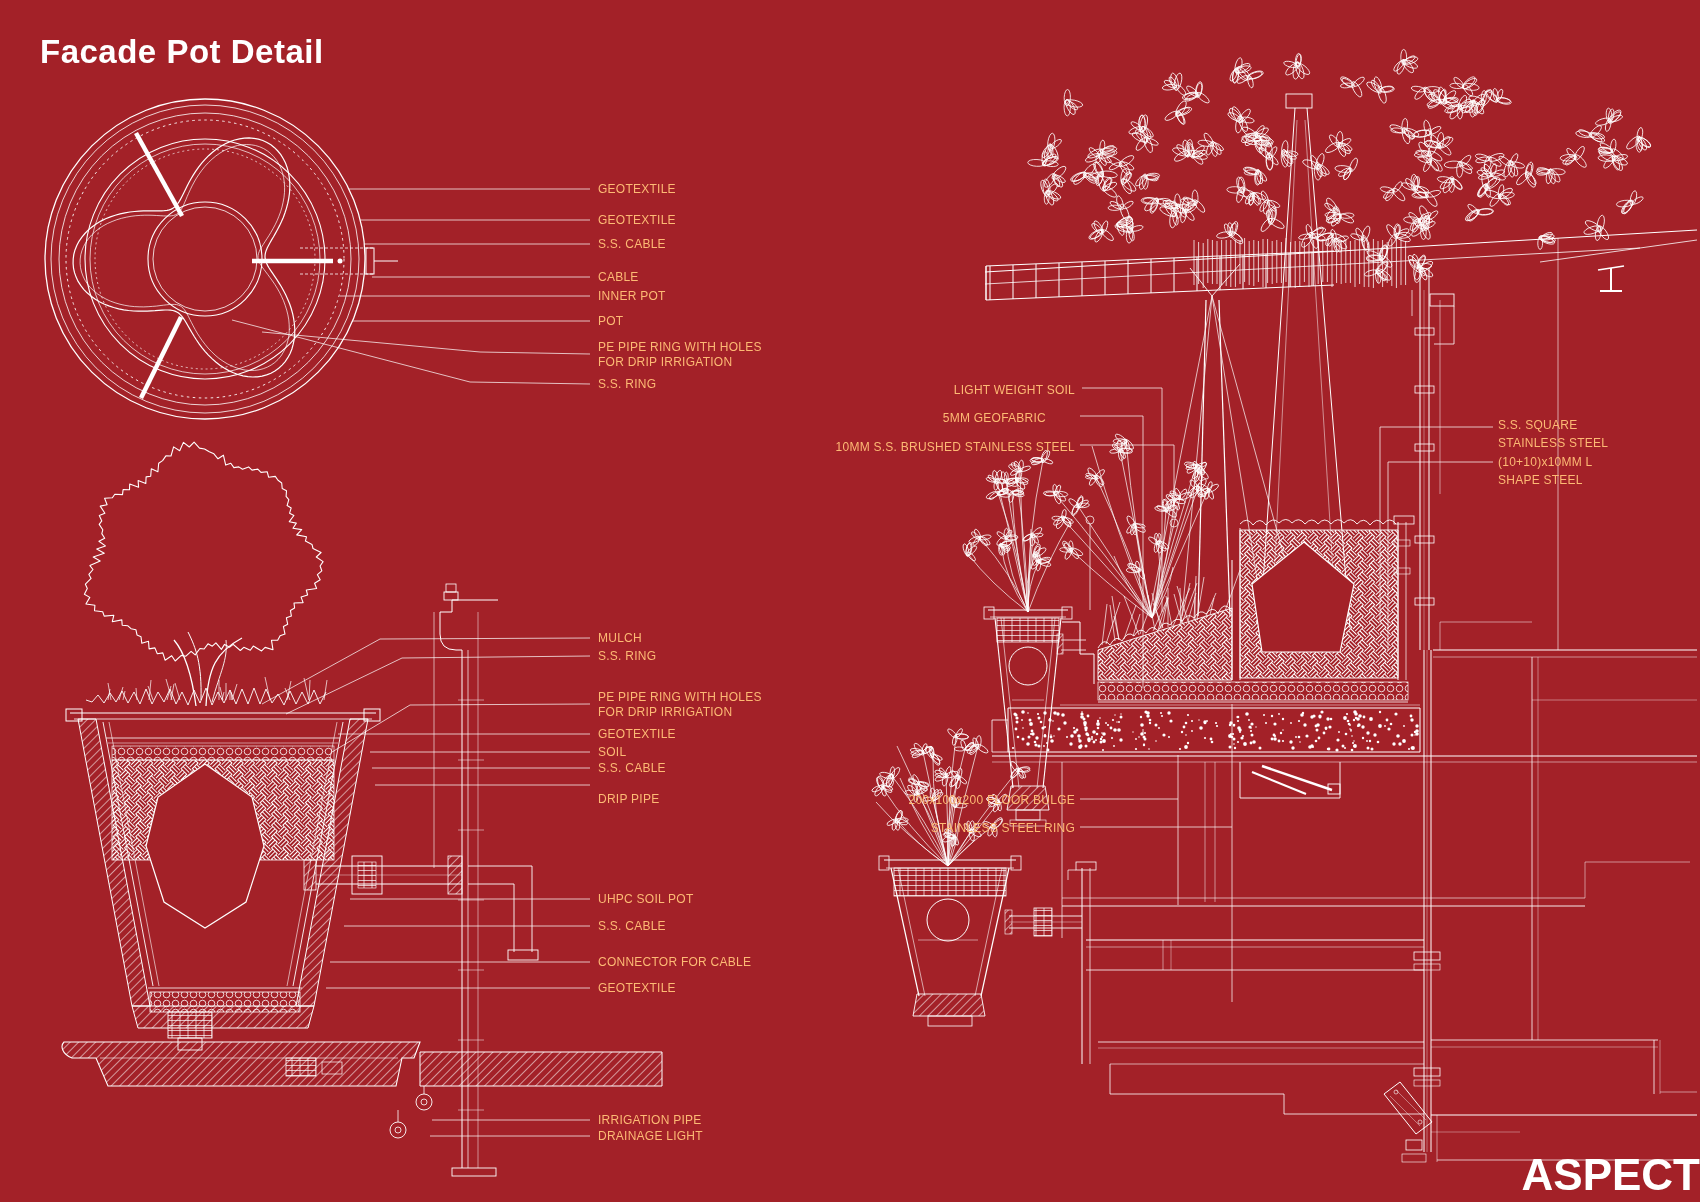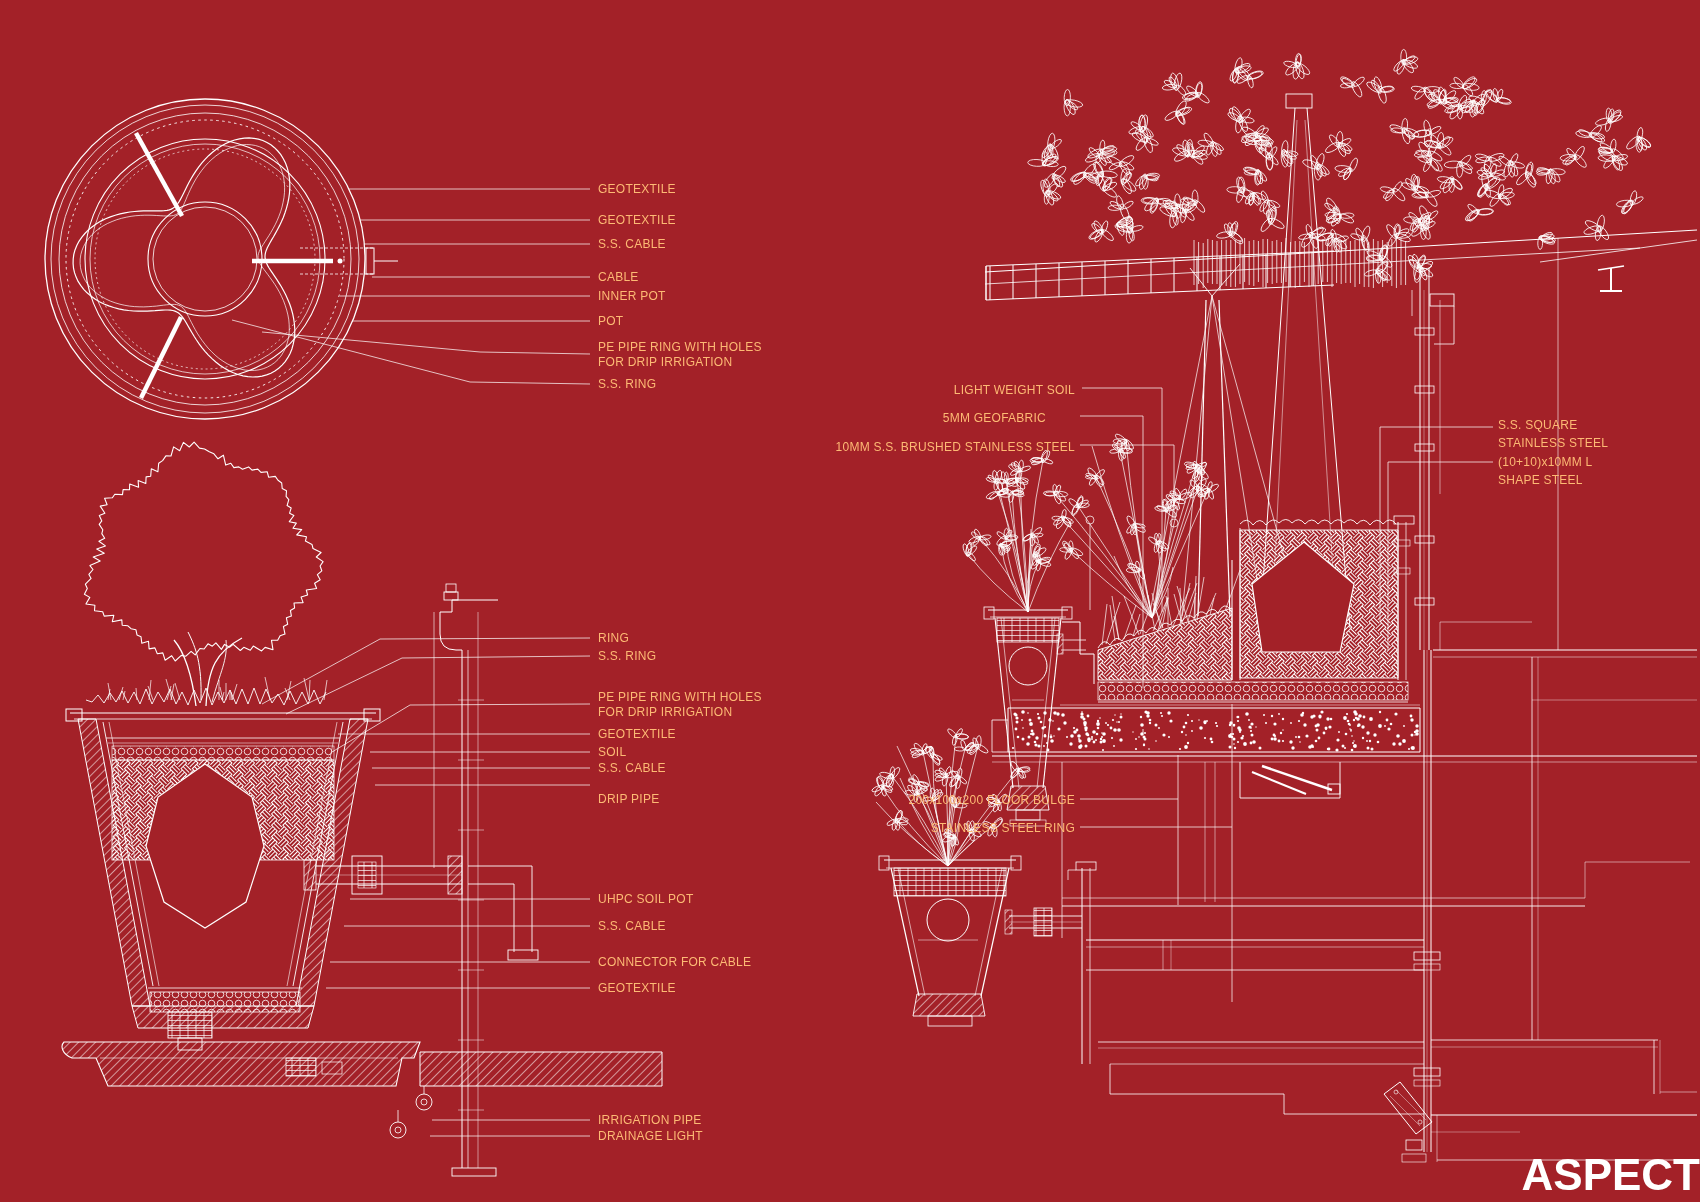--- a/index.html
+++ b/index.html
@@ -1766,32 +1766,33 @@
         <circle cx="1031" cy="734" r="1.1" fill="#FFFFFF"></circle>
         <circle cx="1119" cy="730" r="1.8" fill="#FFFFFF"></circle>
         <circle cx="1104" cy="734" r="1.8" fill="#FFFFFF"></circle>
         <circle cx="1156" cy="725" r="1.5" fill="#FFFFFF"></circle>
         <circle cx="1039" cy="718" r="1.5" fill="#FFFFFF"></circle>
         <circle cx="1326" cy="729" r="1.0" fill="#FFFFFF"></circle>
         <circle cx="1375" cy="735" r="1.7" fill="#FFFFFF"></circle>
       </g>
 </svg>
 
+  <div class="title">Facade Pot Detail</div>
 
   <div class="lbl" style="left:598px;top:182px">GEOTEXTILE</div>
   <div class="lbl" style="left:598px;top:213px">GEOTEXTILE</div>
   <div class="lbl" style="left:598px;top:237px">S.S. CABLE</div>
   <div class="lbl" style="left:598px;top:270px">CABLE</div>
   <div class="lbl" style="left:598px;top:289px">INNER POT</div>
   <div class="lbl" style="left:598px;top:314px">POT</div>
   <div class="lbl" style="left:598px;top:340px">PE PIPE RING WITH HOLES
 FOR DRIP IRRIGATION</div>
   <div class="lbl" style="left:598px;top:377px">S.S. RING</div>
 
-  <div class="lbl" style="left:598px;top:631px">RING</div>
+  <div class="lbl" style="left:598px;top:631px">MULCH</div>
   <div class="lbl" style="left:598px;top:649px">S.S. RING</div>
   <div class="lbl" style="left:598px;top:690px">PE PIPE RING WITH HOLES
 FOR DRIP IRRIGATION</div>
   <div class="lbl" style="left:598px;top:727px">GEOTEXTILE</div>
   <div class="lbl" style="left:598px;top:745px">SOIL</div>
   <div class="lbl" style="left:598px;top:761px">S.S. CABLE</div>
   <div class="lbl" style="left:598px;top:792px">DRIP PIPE</div>
   <div class="lbl" style="left:598px;top:892px">UHPC SOIL POT</div>
   <div class="lbl" style="left:598px;top:919px">S.S. CABLE</div>
   <div class="lbl" style="left:598px;top:955px">CONNECTOR FOR CABLE</div>

